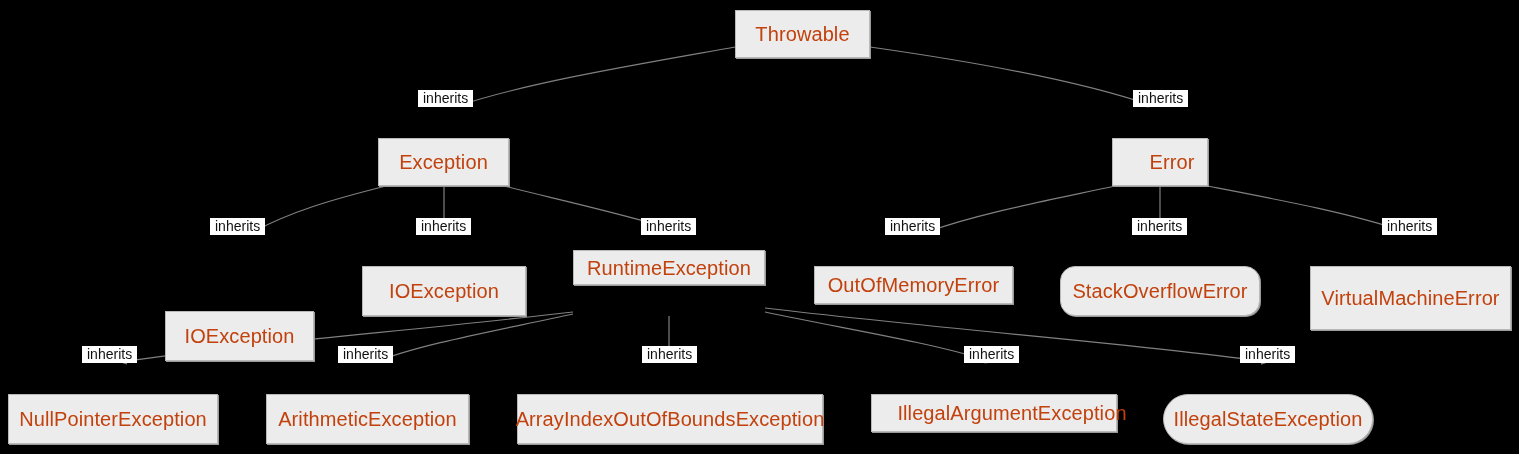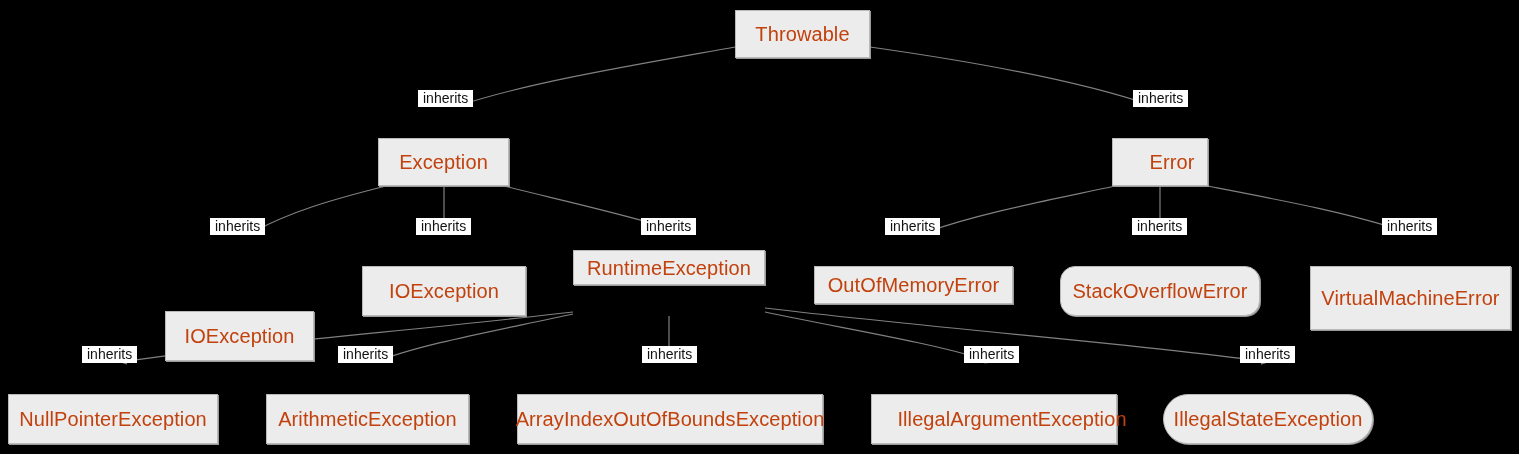--- a/index.html
+++ b/index.html
@@ -83,21 +83,21 @@
       <div class="node" style="left: 1112px; top: 138px; width: 96px; height: 48px; padding-left: 24px;">Error</div>
       <div class="node" style="left: 165px; top: 266px; width: 149px; height: 50px; margin-top: 45px;">IOException</div>
       <div class="node" style="left: 362px; top: 266px; width: 164px; height: 50px;">IOException</div>
       <div class="node" style="left: 573px; top: 250px; width: 192px; height: 35px;">RuntimeException</div>
       <div class="node" style="left: 814px; top: 266px; width: 199px; height: 38px;">OutOfMemoryError</div>
       <div class="node" style="left: 1060px; top: 266px; width: 200px; height: 50px; border-radius: 15px;">StackOverflowError</div>
       <div class="node" style="left: 1310px; top: 266px; width: 201px; height: 64px;">VirtualMachineError</div>
       <div class="node" style="left: 8px; top: 394px; width: 210px; height: 50px;">NullPointerException</div>
       <div class="node" style="left: 266px; top: 394px; width: 203px; height: 50px;">ArithmeticException</div>
       <div class="node" style="left: 517px; top: 394px; width: 306px; height: 50px;">ArrayIndexOutOfBoundsException</div>
-      <div class="node" style="left: 871px; top: 394px; width: 246px; height: 50px; padding-left: 36px;">IllegalArgumentException</div>
+      <div class="node" style="left: 871px; top: 394px; width: 246px; height: 38px; padding-left: 36px;">IllegalArgumentException</div>
       <div class="node" style="left: 1163px; top: 394px; width: 210px; height: 50px; border-radius: 25px;">IllegalStateException</div>
     </div>
   <div id="labels-layer">
       <div class="edge-label" style="left: 418px; top: 90px;">inherits</div>
       <div class="edge-label" style="left: 1133px; top: 90px;">inherits</div>
       <div class="edge-label" style="left: 210px; top: 218px;">inherits</div>
       <div class="edge-label" style="left: 416px; top: 218px;">inherits</div>
       <div class="edge-label" style="left: 641px; top: 218px;">inherits</div>
       <div class="edge-label" style="left: 885px; top: 218px;">inherits</div>
       <div class="edge-label" style="left: 1132px; top: 218px;">inherits</div>

